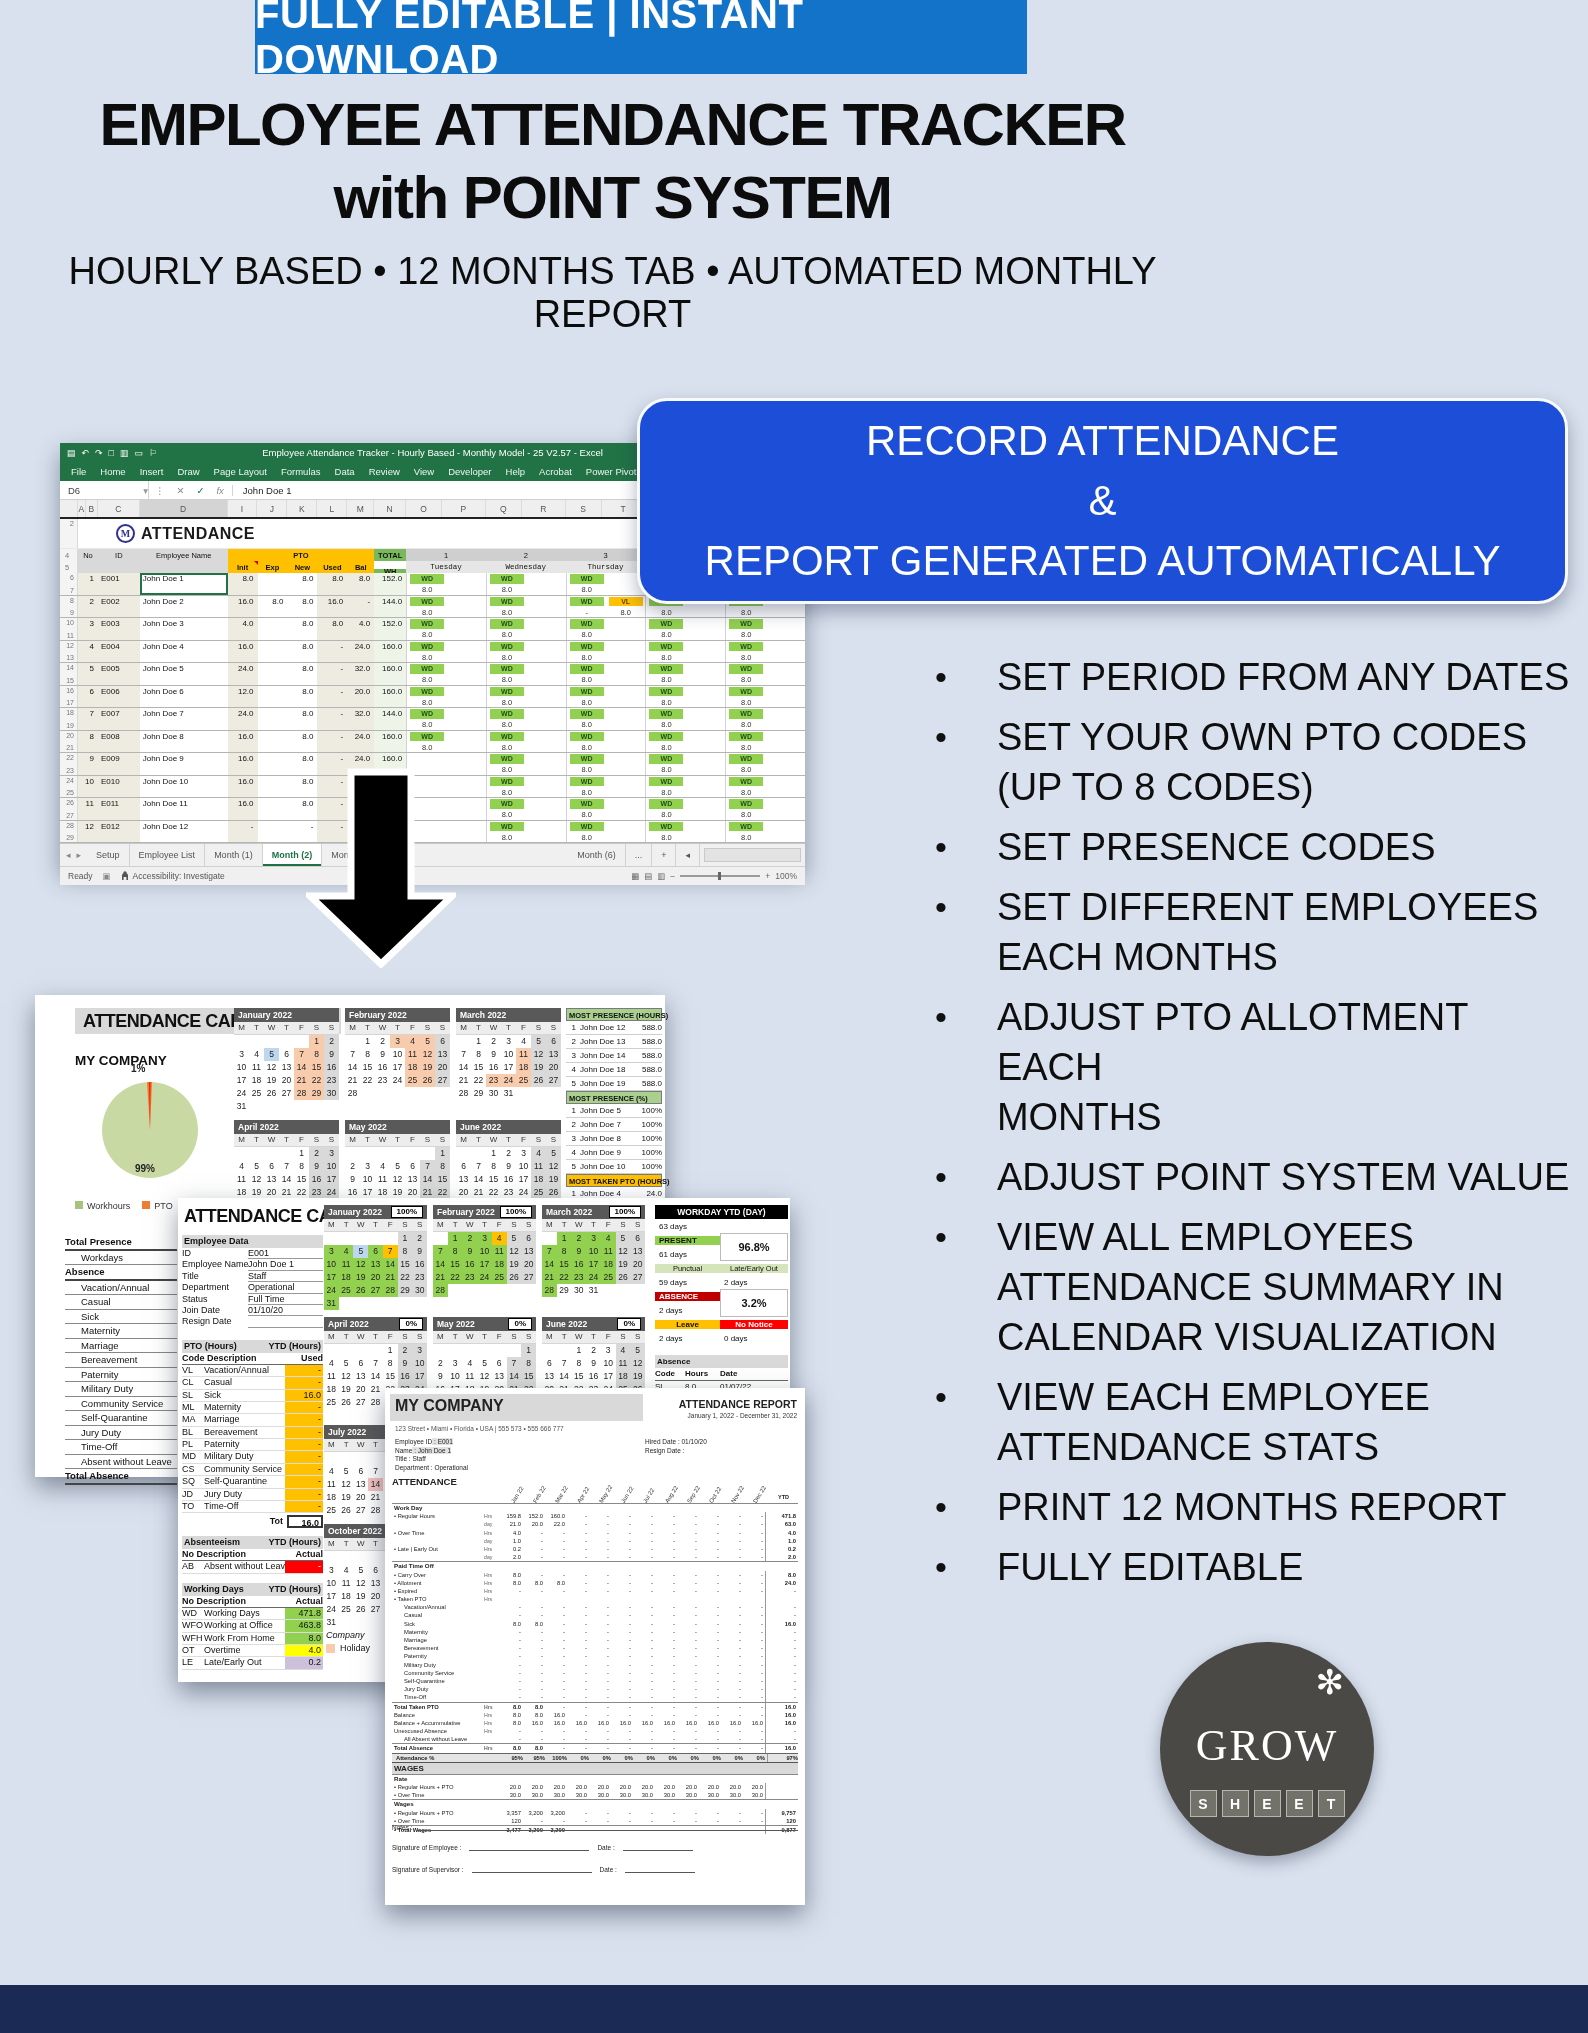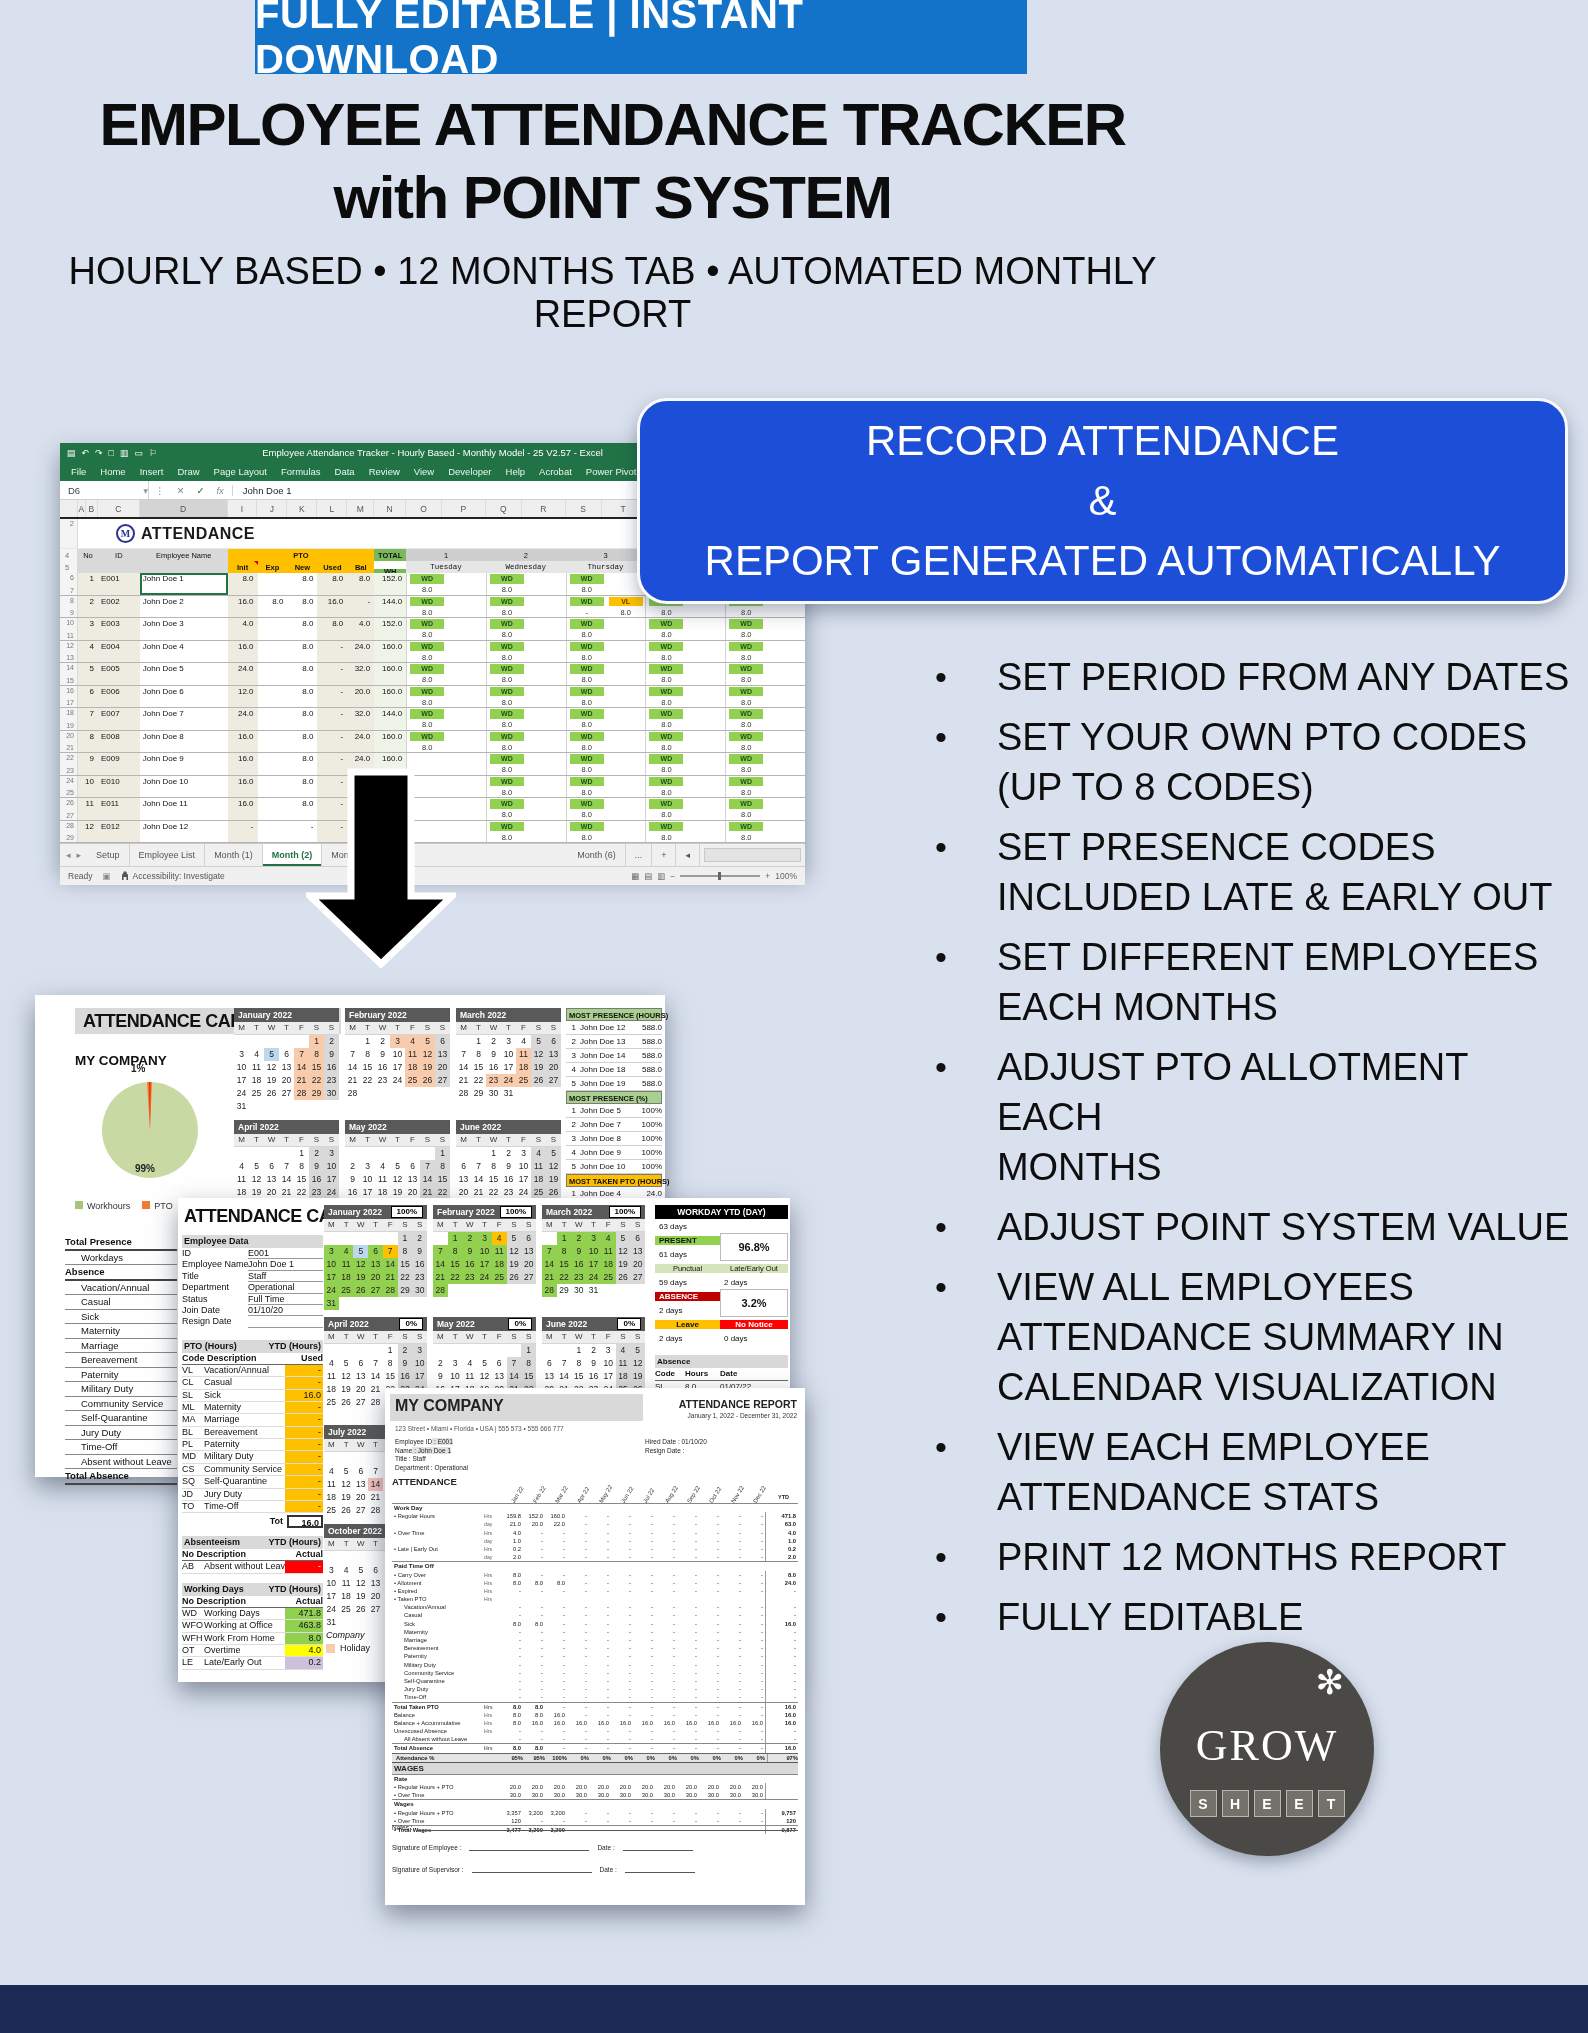--- a/index.html
+++ b/index.html
@@ -782,21 +782,20 @@
         <span class="bullet">•</span>
         <div class="ftext">
           <div>SET YOUR OWN PTO CODES</div>
           <div>(UP TO 8 CODES)</div>
         </div>
       </div>
       <div class="feat">
         <span class="bullet">•</span>
         <div class="ftext">
           <div>SET PRESENCE CODES</div>
-          <div>INCLUDED LATE &amp; EARLY OUT</div>
         </div>
       </div>
       <div class="feat">
         <span class="bullet">•</span>
         <div class="ftext">
           <div>SET DIFFERENT EMPLOYEES</div>
           <div>EACH MONTHS</div>
         </div>
       </div>
       <div class="feat">

